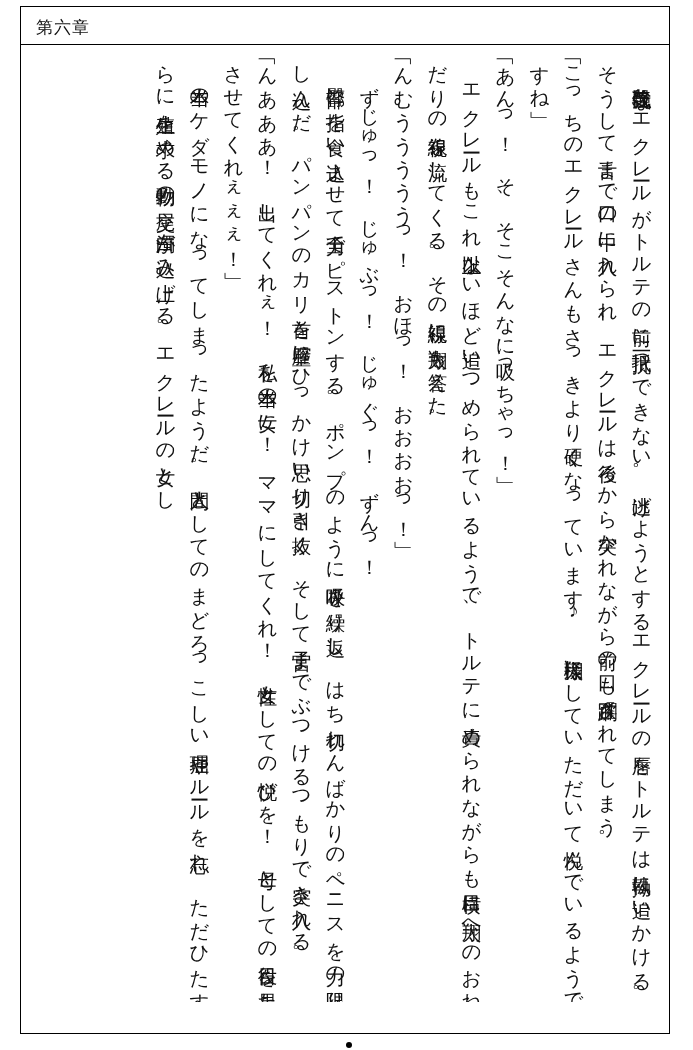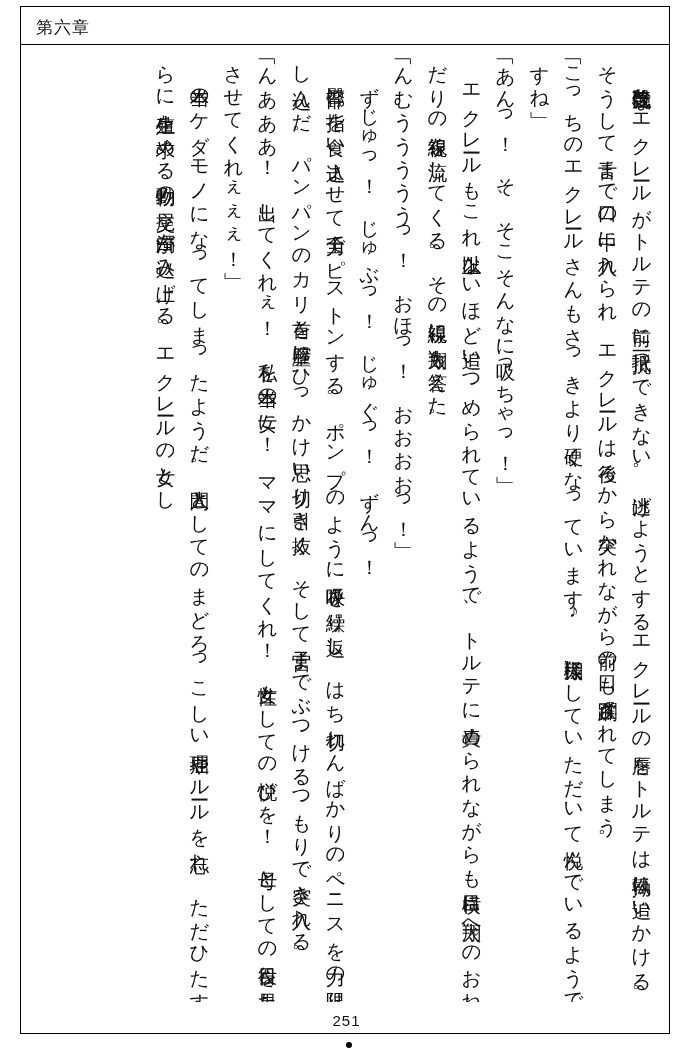--- a/index.html
+++ b/index.html
@@ -132,17 +132,16 @@
     <p>「こっちのエクレールさんもさっきより硬くなっています♪　翔太様にしていただいて悦んでいるようですね」</p>
     <p>「あんっ！　そ、そこそんなに吸っちゃっ！」</p>
     <p class="indent">エクレールもこれ以上ないほど追いつめられているようで、トルテに責められながらも横目に翔太へのおねだりの視線を流してくる。その視線に翔太も答えた。</p>
     <p>「んむうううううっ！　おほっ！　おおおおっ！」</p>
     <p class="indent">ずじゅっ！　じゅぶっ！　じゅぐっ！　ずんっ！</p>
     <p class="indent">臀部に指を食い込ませて全力でピストンする。ポンプのように呼吸を繰り返し、はち切れんばかりのペニスを力の限り押し込んだ。パンパンのカリ首を膣壁にひっかけ思い切り引き抜く。そして子宮までぶつけるつもりで突き入れる。</p>
     <p>「んあああ！　出してくれぇ！　私を本当の女に！　ママにしてくれ！　女性としての悦びを！　母としての役目を果たさせてくれぇぇぇ！」</p>
     <p class="indent">本当のケダモノになってしまったようだ。人間としてのまどろっこしい理屈やルールを忘れ、ただひたすらに生殖を求める動物の交尾。白濁が込み上げる。エクレールの女とし</p>
   </div>
 
-  <div class="page-number">251</div>
 
   <div class="bottom-mark"></div>
 
 </div>
 
 </body></html>

